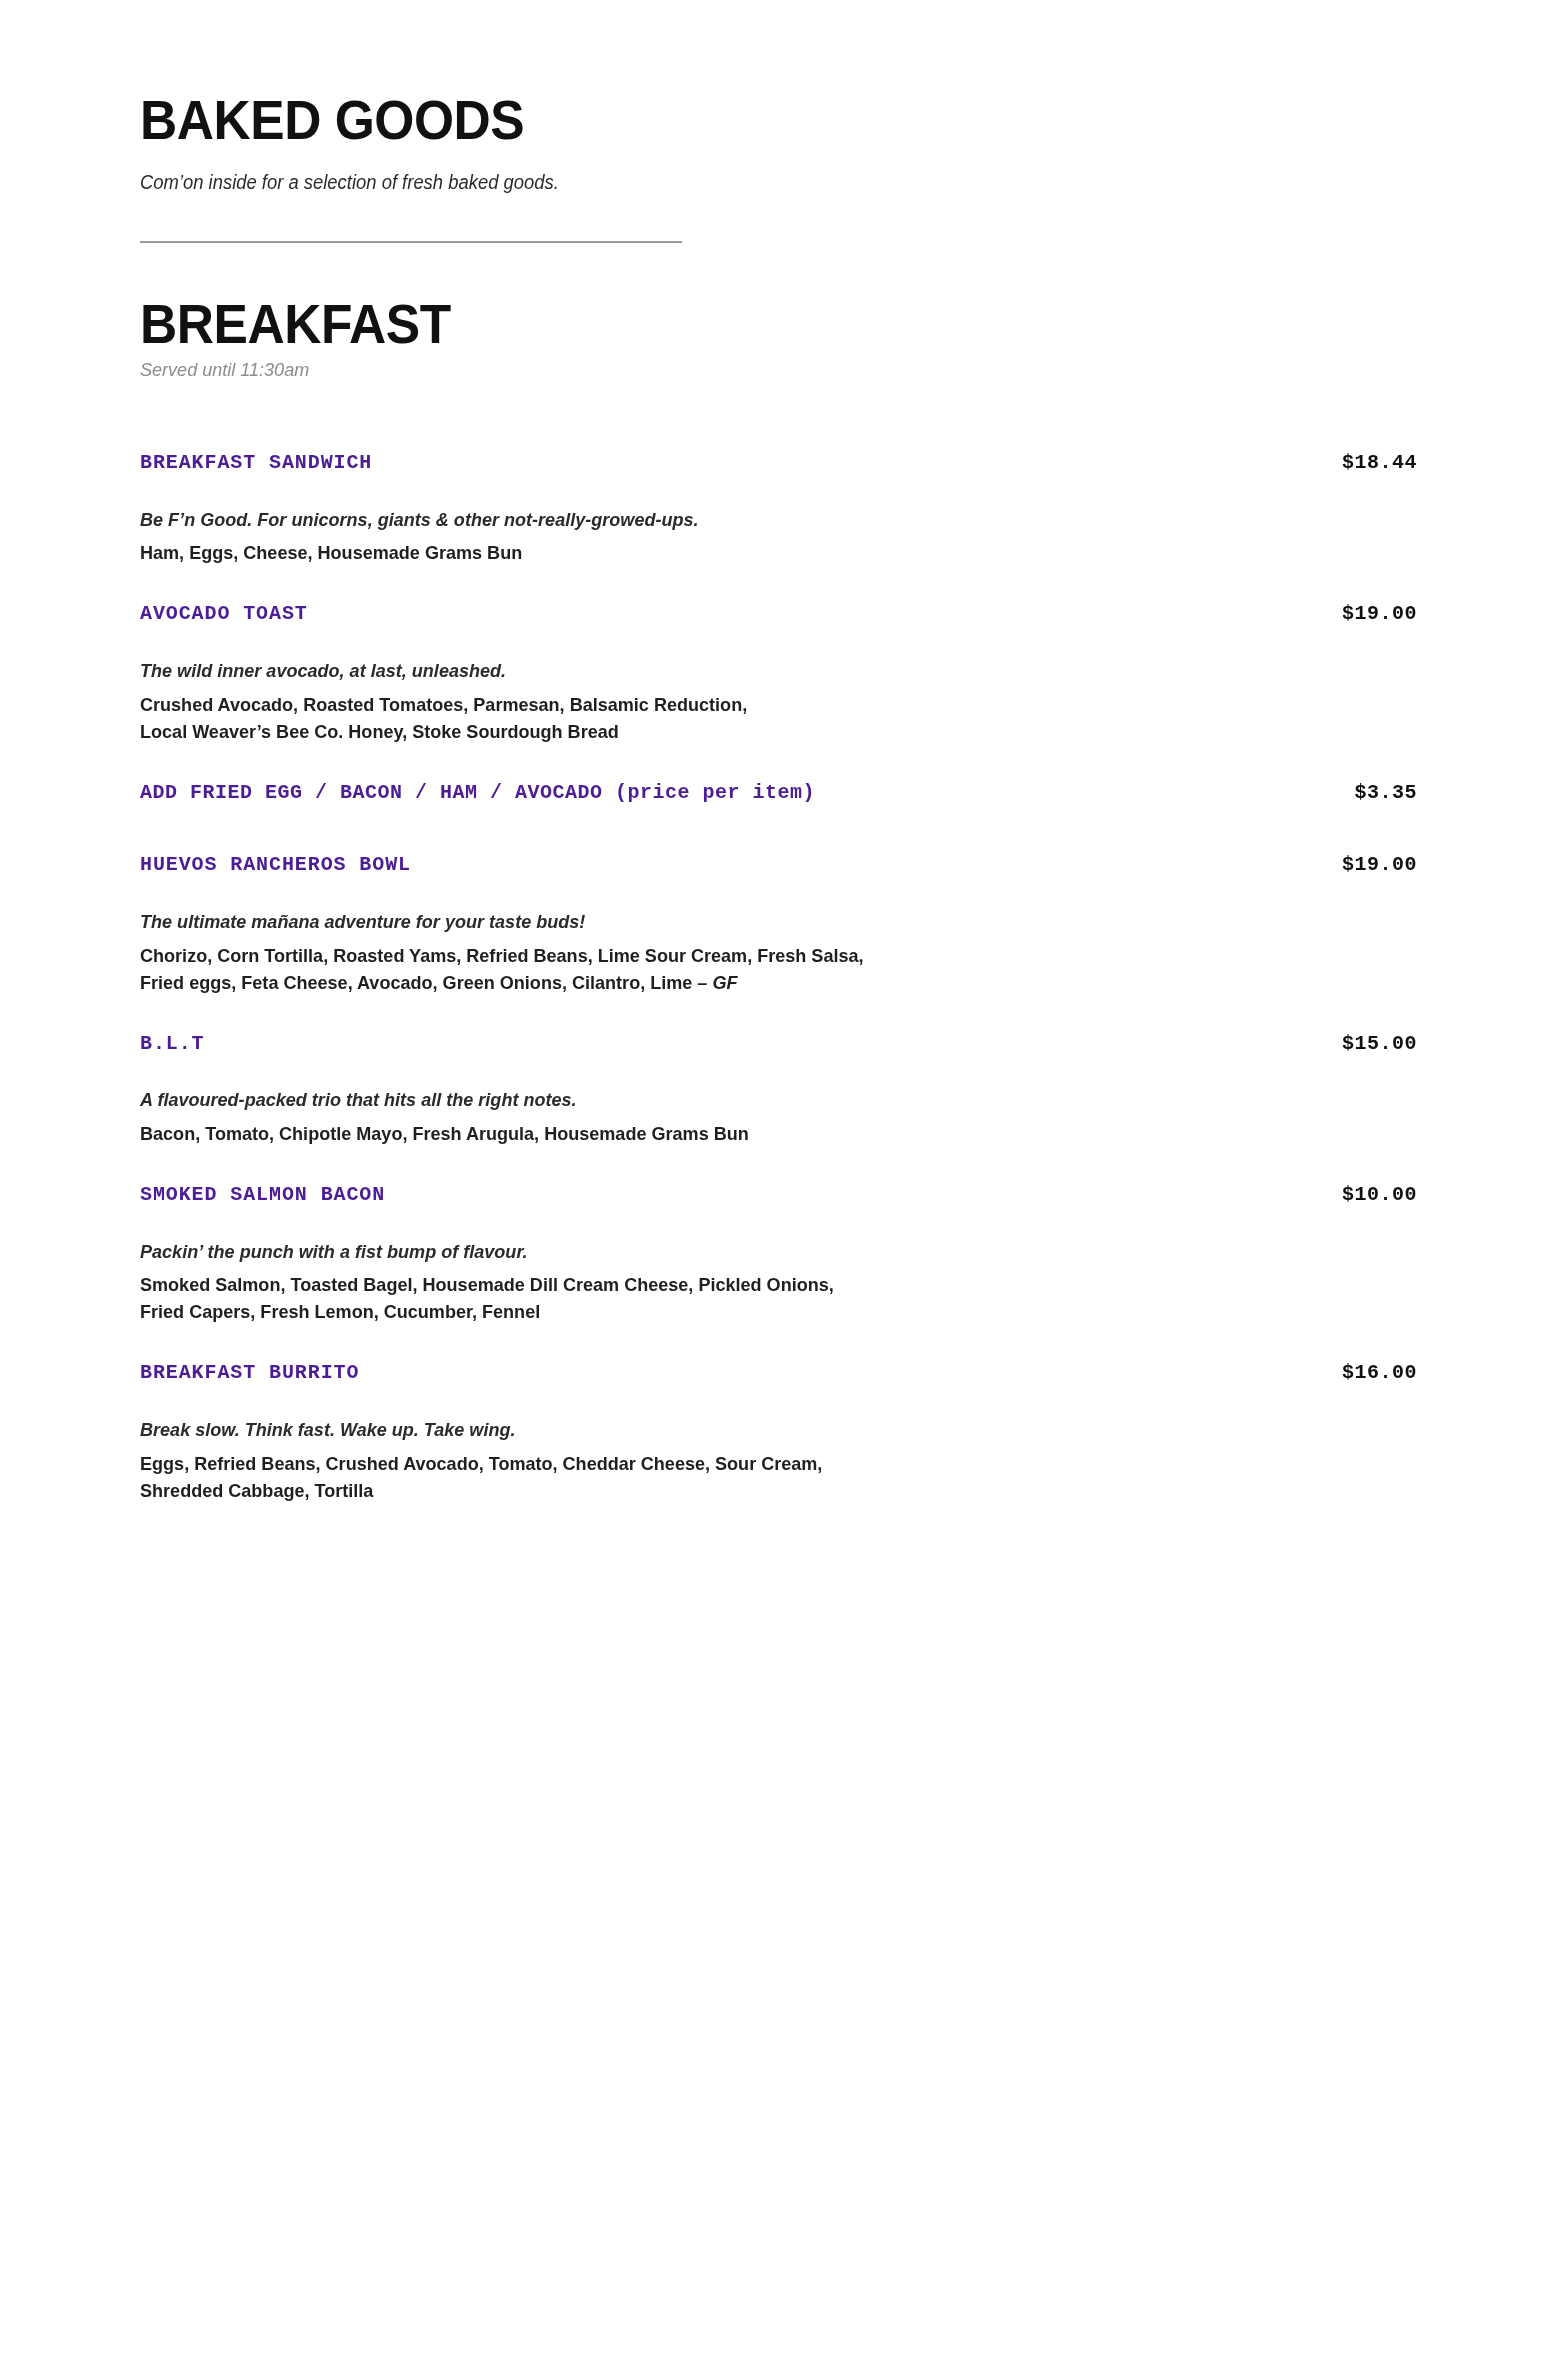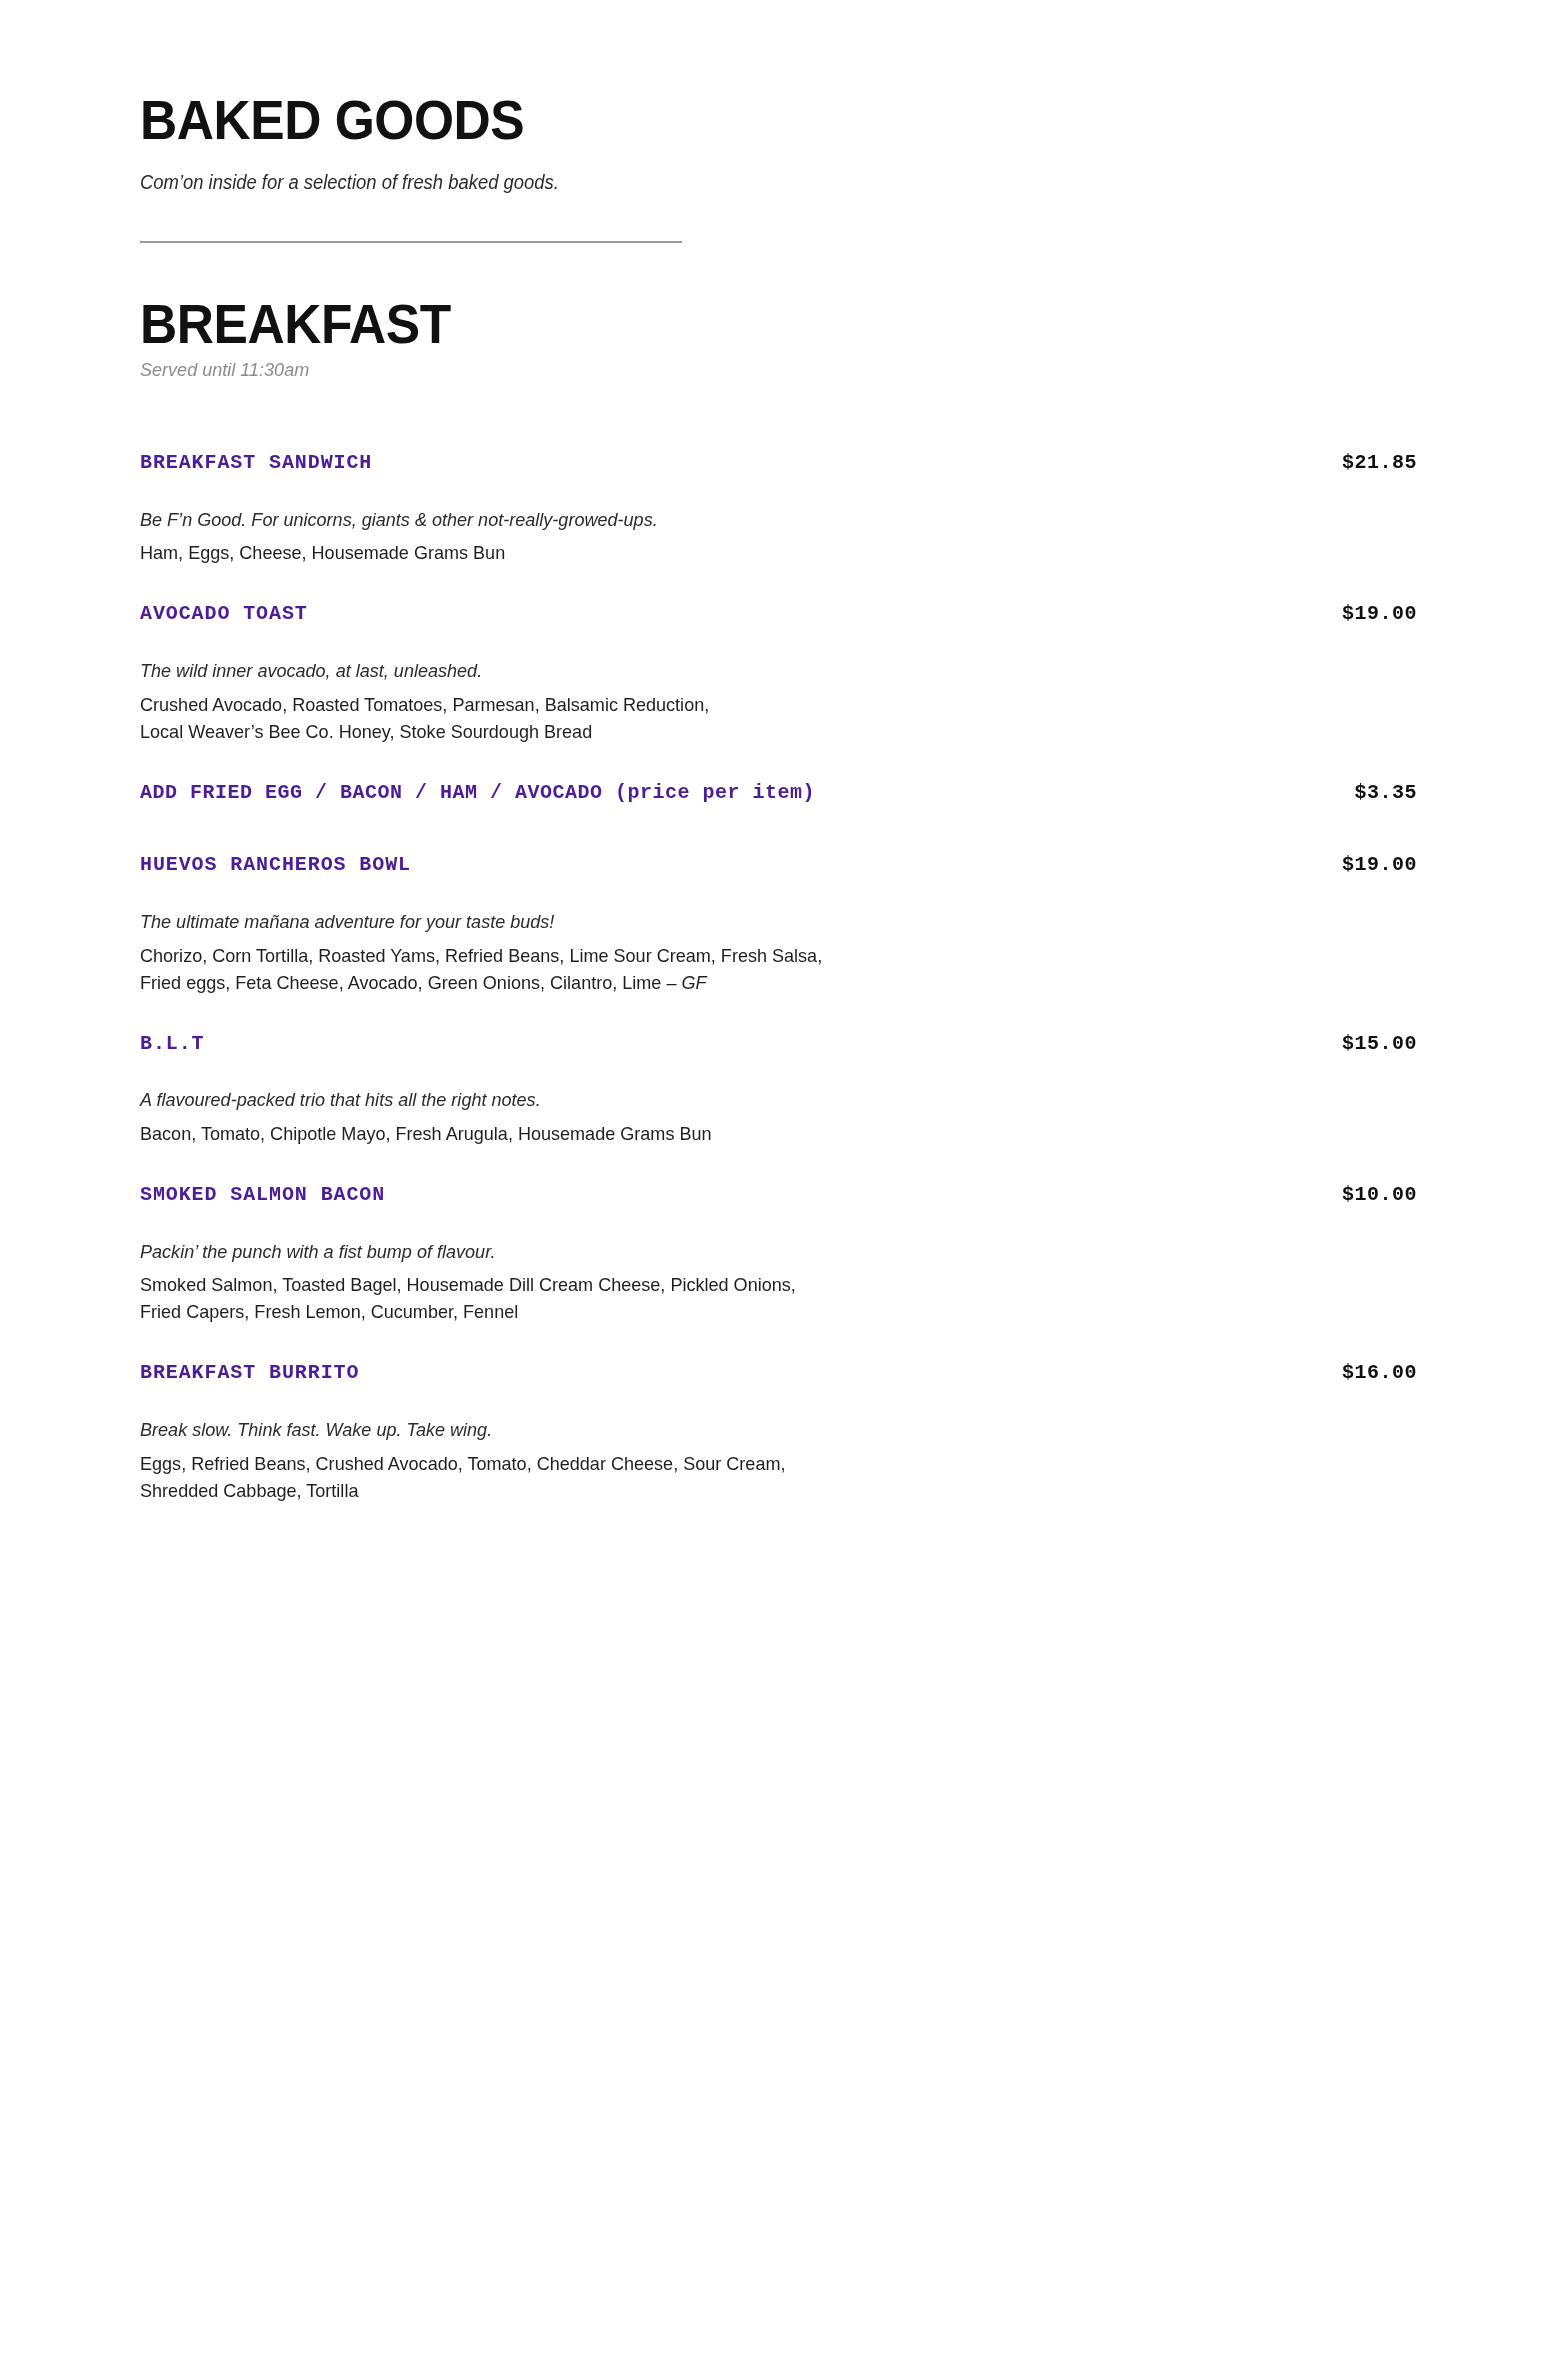--- a/index.html
+++ b/index.html
@@ -121,20 +121,21 @@
     font-weight: bold;
     font-size: 20px;
     line-height: 1.0;
     letter-spacing: 0.5px;
     color: #111111;
     white-space: nowrap;
   }
 
   .item-body {
     padding-top: 26.5px;
+    font-weight: bold;
   }
 
   .item-blurb {
     font-family: "Liberation Sans", sans-serif;
     font-style: italic;
     font-size: 19px;
     line-height: 1.32;
     color: #2b2b2b;
     margin: 0 0 8.5px 0;
     transform: scaleX(0.95);
@@ -171,21 +172,21 @@
     <div class="section-breakfast">
       <h2 class="display-title">BREAKFAST</h2>
       <p class="section-subtitle">Served until 11:30am</p>
     </div>
 
     <div class="menu-list">
 
       <div class="menu-item">
         <div class="item-head">
           <span class="item-name">BREAKFAST SANDWICH</span>
-          <span class="item-price">$21.85</span>
+          <span class="item-price">$18.44</span>
         </div>
         <div class="item-body">
           <p class="item-blurb">Be F’n Good. For unicorns, giants &amp; other not-really-growed-ups.</p>
           <p class="item-desc">
             <span class="desc-line">Ham, Eggs, Cheese, Housemade Grams Bun</span>
           </p>
         </div>
       </div>
 
       <div class="menu-item">

